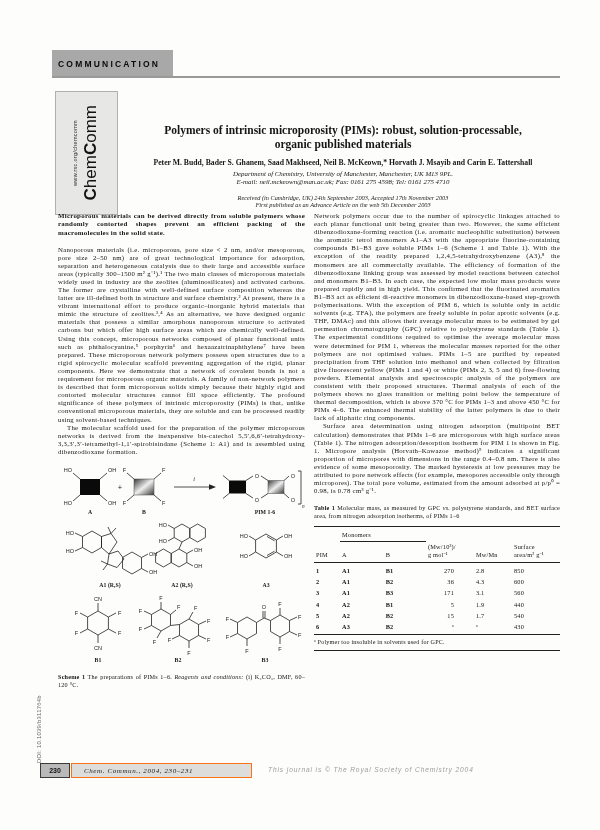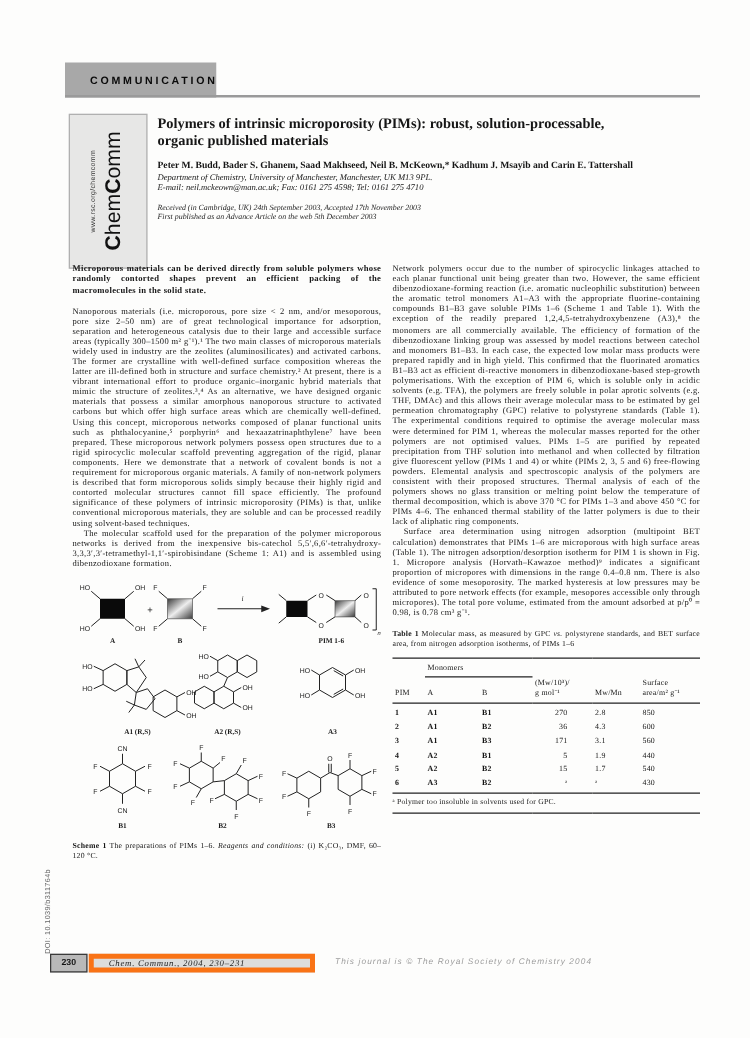--- a/index.html
+++ b/index.html
@@ -1,27 +1,27 @@
 <!DOCTYPE html>
 <html><head>
 <meta charset="utf-8">
 <style>
   * { box-sizing: border-box; }
   html,body { margin:0; padding:0; }
   body { width:600px; height:830px; background:#fdfdfc; font-family:"Liberation Serif",serif; color:#161616; position:relative; overflow:hidden; }
 
-  .kicker { position:absolute; left:52px; top:50px; width:121px; height:28px; background:#a8a8a8; display:flex; align-items:center; padding-left:20px; font-family:"Liberation Sans",sans-serif; font-size:8.5px; font-weight:bold; letter-spacing:2.2px; color:#0a0a0a; }
+  .kicker { position:absolute; left:52px; top:50px; width:121px; height:28px; background:#a8a8a8; display:flex; align-items:center; padding-left:6px; font-family:"Liberation Sans",sans-serif; font-size:8.5px; font-weight:bold; letter-spacing:2.2px; color:#0a0a0a; }
   .header-rule { position:absolute; left:52px; top:76px; width:508px; height:2px; background:#9a9a9a; }
 
   .logo-box { position:absolute; left:55px; top:91px; width:63px; height:124px; background:#e7e7e6; border:1px solid #b0b0b0; display:flex; align-items:center; justify-content:center; gap:3px; }
   .logo-main { writing-mode:vertical-rl; transform:rotate(180deg); font-family:"Liberation Sans",sans-serif; font-size:17px; color:#111; }
   .logo-main .bc { font-weight:bold; }
   .logo-url { writing-mode:vertical-rl; transform:rotate(180deg); font-family:"Liberation Sans",sans-serif; font-size:5.5px; color:#333; letter-spacing:0.3px; }
 
-  .title-block { position:absolute; left:126px; top:93px; width:434px; }
+  .title-block { position:absolute; left:126px; top:124px; width:434px;text-align:center; }
   .title { font-size:11.5px; font-weight:bold; line-height:13.5px; margin:0; }
   .authors { font-size:7.7px; font-weight:bold; line-height:9.2px; margin-top:7px; }
   .affil { font-size:6.9px; font-style:italic; line-height:8.2px; margin-top:3px; }
   .contact { font-size:6.9px; font-style:italic; line-height:8.2px; }
   .received-block { margin-top:7px; font-size:6.3px; font-style:italic; line-height:7.8px; color:#1c1c1c; }
 
   .col { position:absolute; top:212px; font-size:6.8px; line-height:8.1px; text-align:justify; letter-spacing:0.25px; }
   .col-left { left:58px; width:247px; }
   .col-right { left:314px; width:246px; }
   p { margin:0; }
@@ -51,37 +51,37 @@
   .t1 .c-mw { width:48px; } .t1 .c-pdi { width:38px; } .t1 .c-area { width:48px; }
   .t1 td.bold, .t1 th.bold { font-weight:bold; }
   .t1 td.mw { text-align:right; padding-right:20px; }
   .t1 tbody tr:first-child td { padding-top:4px; }
   .t1 tbody tr:last-child td { border-bottom:1px solid #222; padding-bottom:3px; }
   .t1 tfoot td { border-bottom:1.2px solid #222; padding:2.5px 0 4px 0; font-size:6.1px; }
 
   .doi { position:absolute; left:36px; top:643px; height:120px; writing-mode:vertical-rl; transform:rotate(180deg); font-family:"Liberation Sans",sans-serif; font-size:5.8px; color:#666; letter-spacing:0.3px; }
 
   .footer-pg { position:absolute; left:40px; top:763px; width:30px; height:15px; background:#b9b9b9; border:1px solid #3a3a3a; display:flex; align-items:center; justify-content:center; font-size:7px; font-weight:bold; font-family:"Liberation Sans",sans-serif; color:#111; }
-  .footer-cite { position:absolute; left:71px; top:763px; width:181px; height:15px; background:#dddddc; border:4px solid #f97316; display:flex; align-items:center; padding-left:12px; font-size:7px; font-style:italic; letter-spacing:0.6px; color:#222; }
+  .footer-cite { position:absolute; left:71px; top:763px; width:181px; height:15px; background:#dddddc; border:1px solid #f97316; display:flex; align-items:center; padding-left:12px; font-size:7px; font-style:italic; letter-spacing:0.6px; color:#222; }
   .footer-note { position:absolute; left:268px; top:766px; font-size:6.6px; font-style:italic; letter-spacing:0.9px; color:#9c9c9c; font-family:"Liberation Sans",sans-serif; }
 </style>
 </head>
 <body>
 
 <div class="kicker">COMMUNICATION</div>
 <div class="header-rule"></div>
 
 <div class="logo-box">
   <span class="logo-url">www.rsc.org/chemcomm</span>
   <span class="logo-main"><span class="bc">C</span><span>hem</span><span class="bc">C</span><span>omm</span></span>
 </div>
 
 <div class="title-block">
   <h1 class="title"><span>Polymers of intrinsic microporosity (PIMs): robust, solution-processable,</span><br><span>organic published materials</span></h1>
-  <div class="authors">Peter M. Budd, Bader S. Ghanem, Saad Makhseed, Neil B. McKeown,* Kadhum J. Msayib and Carin E. Tattershall</div>
+  <div class="authors">Peter M. Budd, Bader S. Ghanem, Saad Makhseed, Neil B. McKeown,* Horvath J. Msayib and Carin E. Tattershall</div>
   <div class="affil">Department of Chemistry, University of Manchester, Manchester, UK M13 9PL.</div>
   <div class="contact">E-mail: neil.mckeown@man.ac.uk; Fax: 0161 275 4598; Tel: 0161 275 4710</div>
   <div class="received-block">
     <div>Received (in Cambridge, UK) 24th September 2003, Accepted 17th November 2003</div>
     <div>First published as an Advance Article on the web 5th December 2003</div>
   </div>
 </div>
 
 <div class="col col-left">
   <p class="abstract">Microporous materials can be derived directly from soluble polymers whose randomly contorted shapes prevent an efficient packing of the macromolecules in the solid state.</p>

